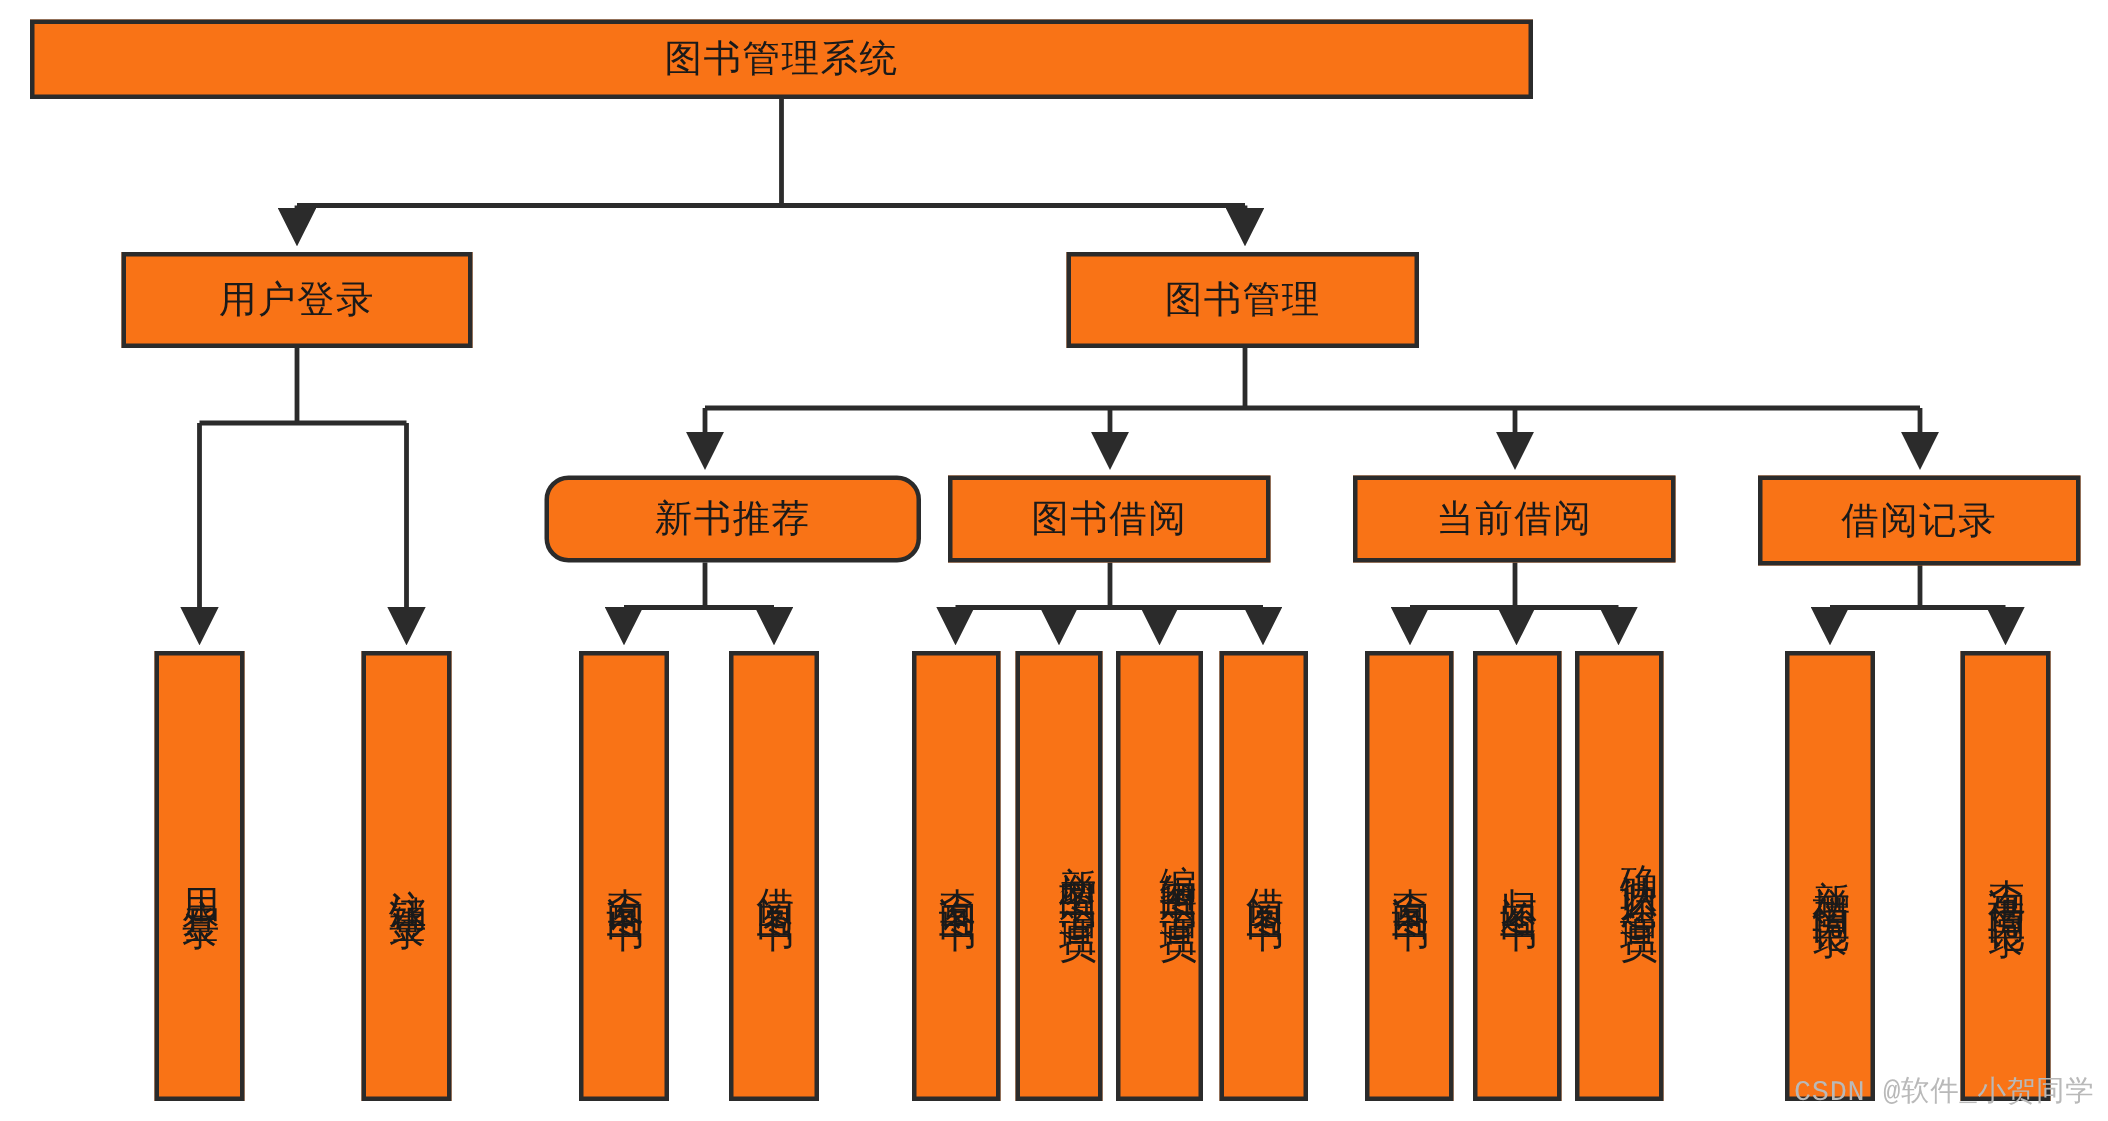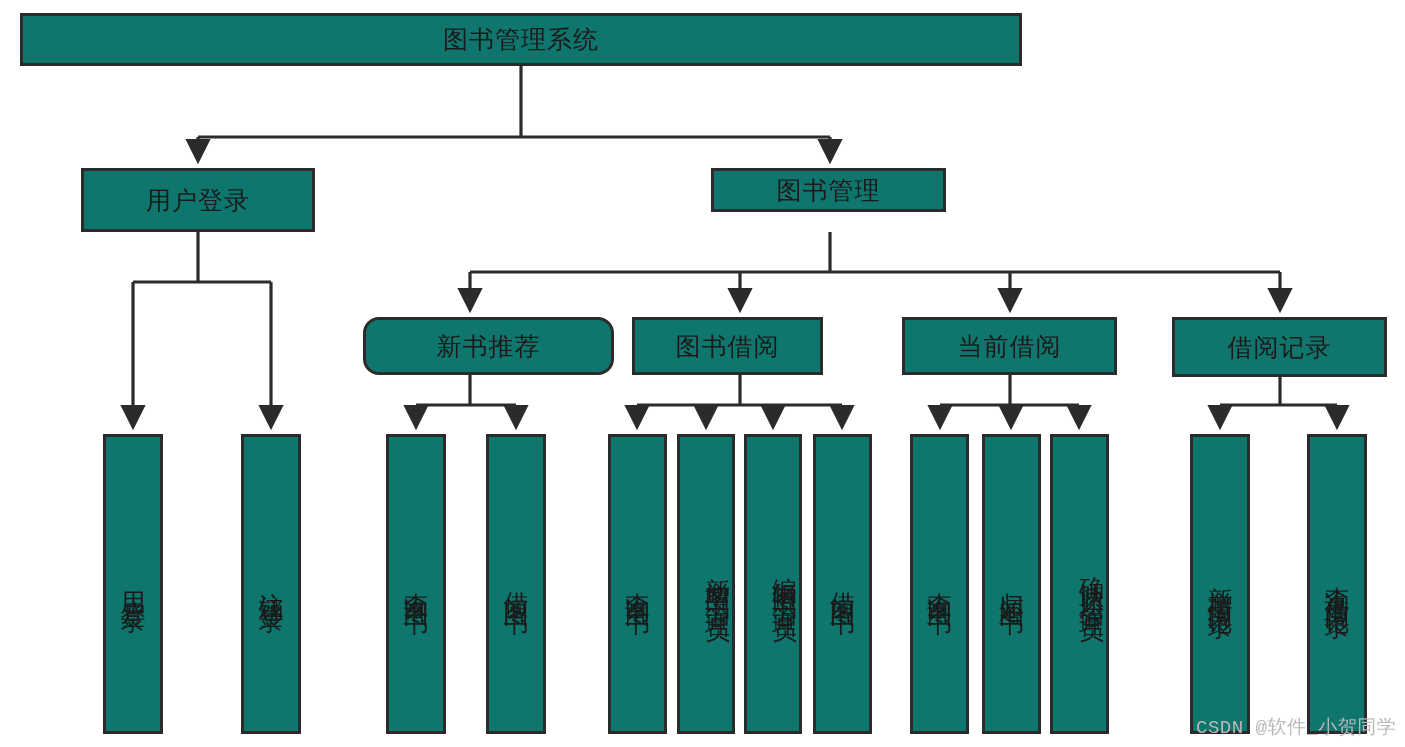--- a/index.html
+++ b/index.html
@@ -22,21 +22,21 @@
     left: 0;
     top: 0;
     width: 1405px;
     height: 747px;
     pointer-events: none;
   }
   .node {
     position: absolute;
     box-sizing: border-box;
     border: 3px solid #2b2b2b;
-    background: #0f766e;
+    background: #f97316;
     display: flex;
     align-items: center;
     justify-content: center;
     color: #1a1a1a;
     line-height: 1.15;
   }
   .node.horiz {
     font-size: 25px;
     letter-spacing: 1px;
     padding: 0 6px;
@@ -121,28 +121,28 @@
     </g>
   </svg>
 
   <div class="node horiz" style="left:20px; top:13px; width:1002px; height:53px;">
     <span class="node-label">图书管理系统</span>
   </div>
 
   <div class="node horiz" style="left:81px; top:168px; width:234px; height:64px;">
     <span class="node-label">用户登录</span>
   </div>
-  <div class="node horiz" style="left:711px; top:168px; width:235px; height:44px;">
+  <div class="node horiz" style="left:711px; top:168px; width:235px; height:64px;">
     <span class="node-label">图书管理</span>
   </div>
 
   <div class="node horiz" style="left:363px; top:317px; width:251px; height:58px;border-radius:16px;">
     <span class="node-label">新书推荐</span>
   </div>
-  <div class="node horiz" style="left:632px; top:317px; width:191px; height:58px;">
+  <div class="node horiz" style="left:632px; top:317px; width:215px; height:58px;">
     <span class="node-label">图书借阅</span>
   </div>
   <div class="node horiz" style="left:902px; top:317px; width:215px; height:58px;text-align:center;">
     <span class="node-label">当前借阅</span>
   </div>
   <div class="node horiz" style="left:1172px; top:317px; width:215px; height:60px;">
     <span class="node-label">借阅记录</span>
   </div>
 
   <div class="node vert" style="left:103px; top:434px; width:60px; height:300px;">

